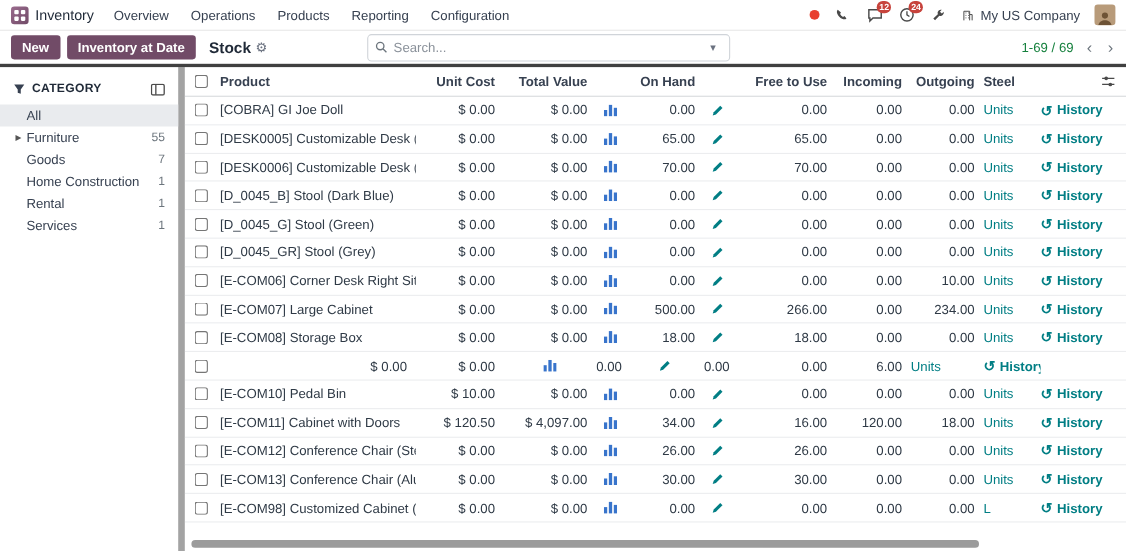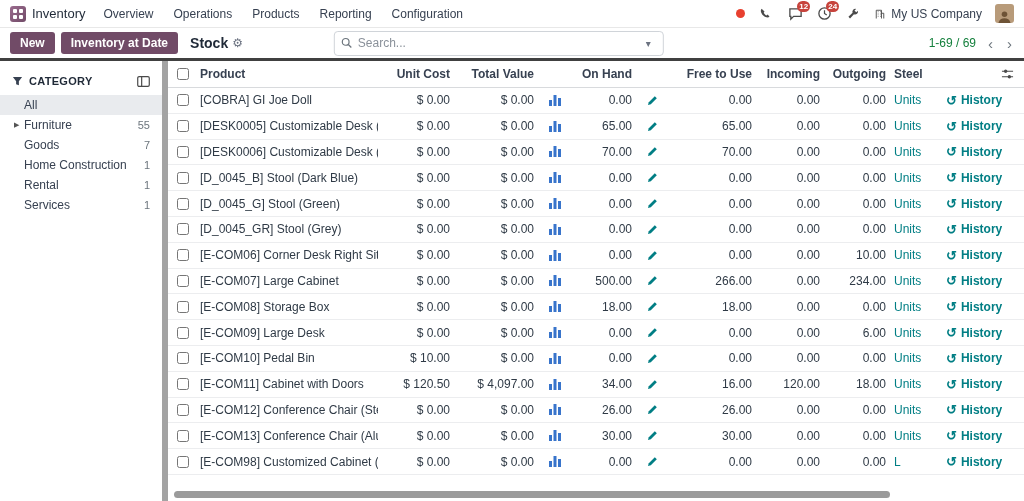--- a/index.html
+++ b/index.html
@@ -511,21 +511,20 @@
     <div class="c c-history">
       <span class="hist-ic">↺</span>
       <span>History</span>
     </div>
   </div>
 
   <div class="tgrid trow">
     <div class="c c-check">
             <input type="checkbox" style="">
           </div>
-    <div class="c c-product">[E-COM09] Large Desk</div>
     <div class="c c-num">$ 0.00</div>
     <div class="c c-num">$ 0.00</div>
     <div class="c c-icon">
       <svg width="12" height="11" viewBox="0 0 12 11">
               <rect x="0" y="5" width="3" height="6" fill="#3874cb"></rect>
               <rect x="4.5" y="0" width="3" height="11" fill="#3874cb"></rect>
               <rect x="9" y="3" width="3" height="8" fill="#3874cb"></rect>
             </svg>
     </div>
     <div class="c c-num">0.00</div>

